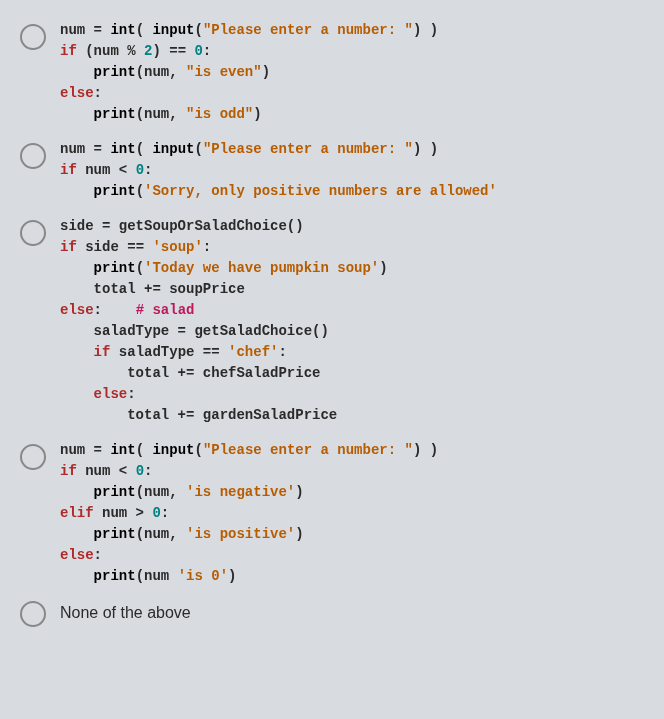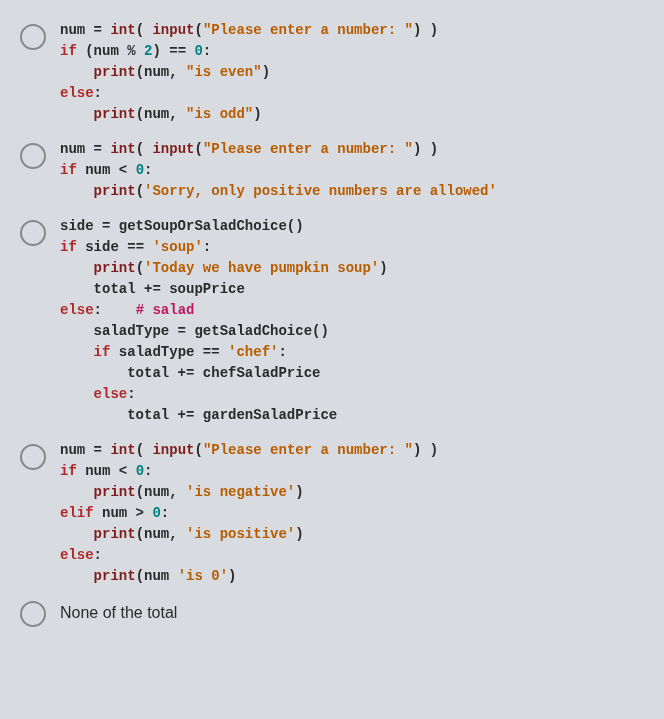--- a/index.html
+++ b/index.html
@@ -30,21 +30,21 @@
     cursor: pointer;
   }
   .radio.last {
     top: 0px;
   }
   .code {
     white-space: pre;
     font-family: 'Courier New', Consolas, monospace;
   }
   .kw { color: #b02a2a; text-align: center; }      
-  .builtin { color: #7f1d1d; margin-top: 16px; } 
+  .builtin { color: #000000; margin-top: 16px; } 
   .str { color: #b85c00; }     
   .num { color: #008080; }     
   .cmt { color: #be185d; }     
   .plain-text {
     font-family: Arial, sans-serif;
     font-weight: normal;
     font-size: 16px;
     color: #2a2a2a;
   }
 </style>
@@ -61,14 +61,14 @@
       <div class="code"><div><span>num = </span><span class="builtin">int</span><span>( </span><span class="builtin">input</span><span>(</span><span class="str">"Please enter a number: "</span><span>) )</span></div><div><span class="kw">if </span><span>num &lt; </span><span class="num">0</span><span>:</span></div><div><span>    </span><span class="builtin">print</span><span>(</span><span class="str">'Sorry, only positive numbers are allowed'</span></div></div>
     </div>
     <div class="option">
       <div class="radio"></div>
       <div class="code"><div><span>side = getSoupOrSaladChoice()</span></div><div><span class="kw">if </span><span>side == </span><span class="str">'soup'</span><span>:</span></div><div><span>    </span><span class="builtin">print</span><span>(</span><span class="str">'Today we have pumpkin soup'</span><span>)</span></div><div><span>    total += soupPrice</span></div><div><span class="kw">else</span><span>:    </span><span class="cmt"># salad</span></div><div><span>    saladType = getSaladChoice()</span></div><div><span>    </span><span class="kw">if </span><span>saladType == </span><span class="str">'chef'</span><span>:</span></div><div><span>        total += chefSaladPrice</span></div><div><span>    </span><span class="kw">else</span><span>:</span></div><div><span>        total += gardenSaladPrice</span></div></div>
     </div>
     <div class="option">
       <div class="radio"></div>
       <div class="code"><div><span>num = </span><span class="builtin">int</span><span>( </span><span class="builtin">input</span><span>(</span><span class="str">"Please enter a number: "</span><span>) )</span></div><div><span class="kw">if </span><span>num &lt; </span><span class="num">0</span><span>:</span></div><div><span>    </span><span class="builtin">print</span><span>(num, </span><span class="str">'is negative'</span><span>)</span></div><div><span class="kw">elif </span><span>num &gt; </span><span class="num">0</span><span>:</span></div><div><span>    </span><span class="builtin">print</span><span>(num, </span><span class="str">'is positive'</span><span>)</span></div><div><span class="kw">else</span><span>:</span></div><div><span>    </span><span class="builtin">print</span><span>(num </span><span class="str">'is 0'</span><span>)</span></div></div>
     </div>
-    <div class="option"><div class="radio last"></div><span class="plain-text">None of the total</span></div>
+    <div class="option"><div class="radio last"></div><span class="plain-text">None of the above</span></div>
   </div>
 
 </body></html>

